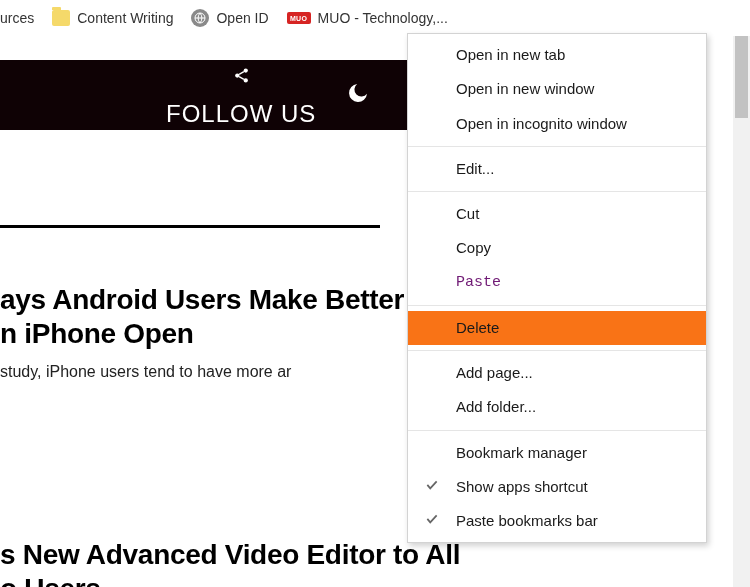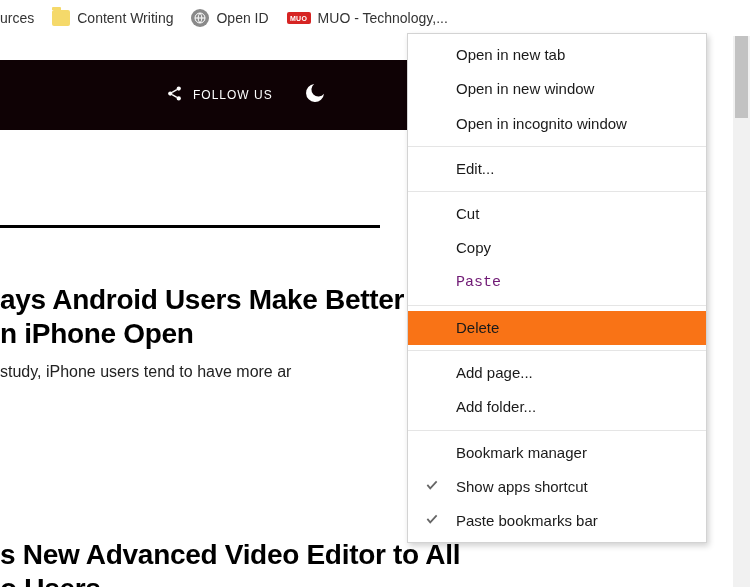--- a/index.html
+++ b/index.html
@@ -68,24 +68,25 @@
       height: 70px;
       background: #0f0205;
       display: flex;
       align-items: center;
     }
     .follow-us {
       display: flex;
       align-items: center;
       gap: 10px;
       color: #fff;
-      font-size: 12px;
+      font-size: 24px;
       letter-spacing: 1px;
       margin-left: 166px;
       font-weight: 400;
+      flex-direction: column;
     }
     .moon {
       margin-left: 30px;
       color: #fff;
     }
     .hr-long {
       position:absolute;
       top: 225px;
       left: 0;
       width: 380px;

